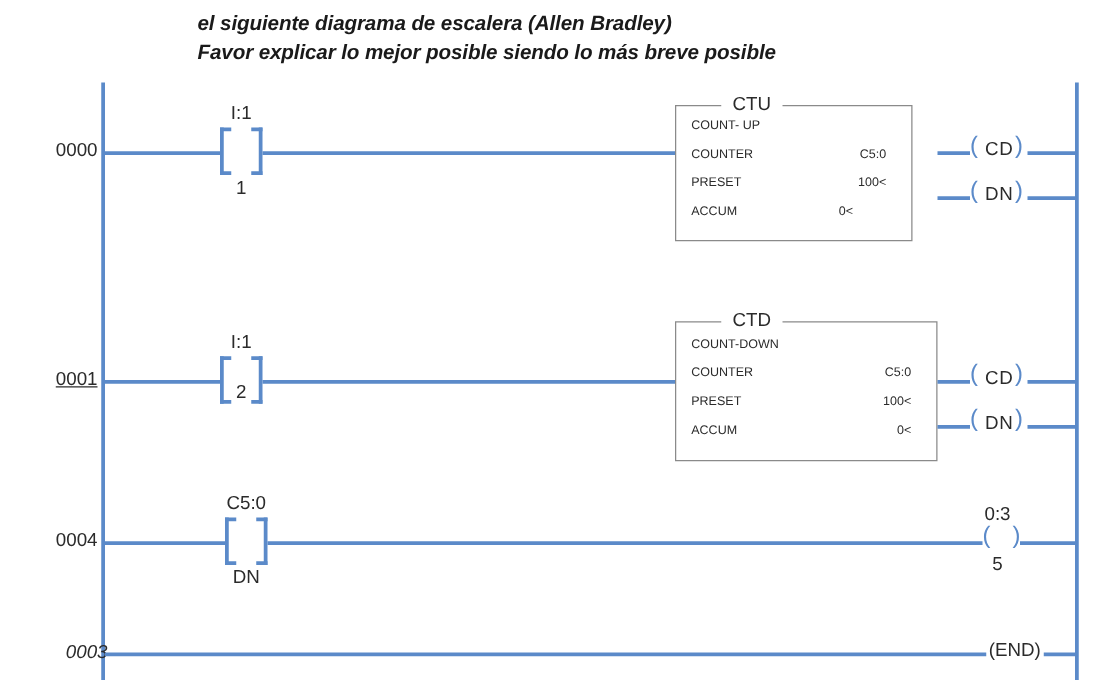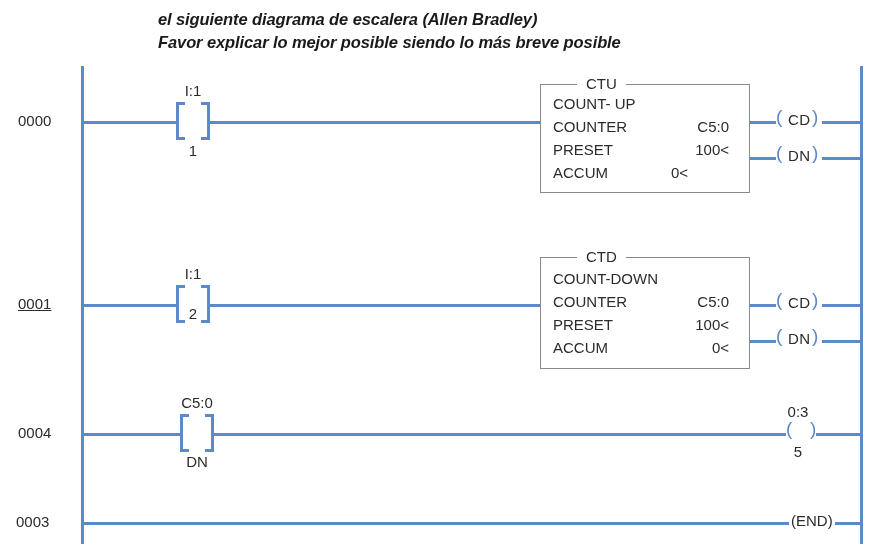--- a/index.html
+++ b/index.html
@@ -47,20 +47,21 @@
     position: absolute;
     height: 3px;
     background: #5B8AC9;
   }
 
   
   .rung-label {
     position: absolute;
     font-size: 15px;
     color: #2b2b2b;
+    text-align: right;
     width: 60px;
   }
 
   
   .contact {
     position: absolute;
     width: 34px;
     height: 38px;
   }
   .contact .bar {
@@ -106,21 +107,21 @@
     padding: 0 9px;
     font-size: 15px;
     color: #2b2b2b;
     white-space: nowrap;
   }
   .inst-row {
     position: absolute;
     left: 12px;
     right: 12px;
     height: 22px;
-    font-size: 15px;
+    font-size: 10px;
     color: #2b2b2b;
     white-space: nowrap;
   }
   .inst-row .rlabel { position: absolute; left: 0; }
   .inst-row .rvalue { position: absolute; }
   .rvalue.right { right: 8px; }
 
   
   .coil {
     position: absolute;
@@ -173,21 +174,21 @@
     <div class="foot tl"></div>
     <div class="foot bl"></div>
     <div class="foot tr"></div>
     <div class="foot br"></div>
   </div>
   <div class="contact-tag" style="left:163px; top:82px; width:60px;">I:1</div>
   <div class="contact-sub" style="left:163px; top:142px; width:60px;">1</div>
 
   <div class="wire-h" style="left:210px; top:121px; width:330px;"></div>
 
-  <div class="inst-box" style="left:540px; top:84px; width:210px; height:109px;">
+  <div class="inst-box" style="left:540px; top:84px; width:190px; height:109px;">
     <div class="inst-title">CTU</div>
     <div class="inst-row" style="top:10px;">
       <span class="rlabel">COUNT- UP</span>
     </div>
     <div class="inst-row" style="top:33px;">
       <span class="rlabel">COUNTER</span>
       <span class="rvalue right">C5:0</span>
     </div>
     <div class="inst-row" style="top:56px;">
       <span class="rlabel">PRESET</span>
@@ -286,18 +287,18 @@
 
   <div class="coil" style="left:786px; top:423px;">
     <span class="coil-paren" style="left:0; top:-5px;">(</span>
     <span class="coil-paren" style="left:24px; top:-5px;">)</span>
   </div>
   <div class="coil-tag" style="left:766px; top:403px; width:64px;">0:3</div>
   <div class="coil-sub" style="left:766px; top:443px; width:64px;">5</div>
 
   <div class="wire-h" style="left:816px; top:433px; width:46px;"></div>
 
-  <div class="rung-label" style="left:16px; top:513px;">0003</div>
+  <div class="rung-label" style="left:26px; top:513px;font-style:italic;">0003</div>
 
   <div class="wire-h" style="left:84px; top:522px; width:778px;"></div>
   <div class="end-label" style="left:789px; top:512px;">(END)</div>
 
 </div>
 
 </body></html>

